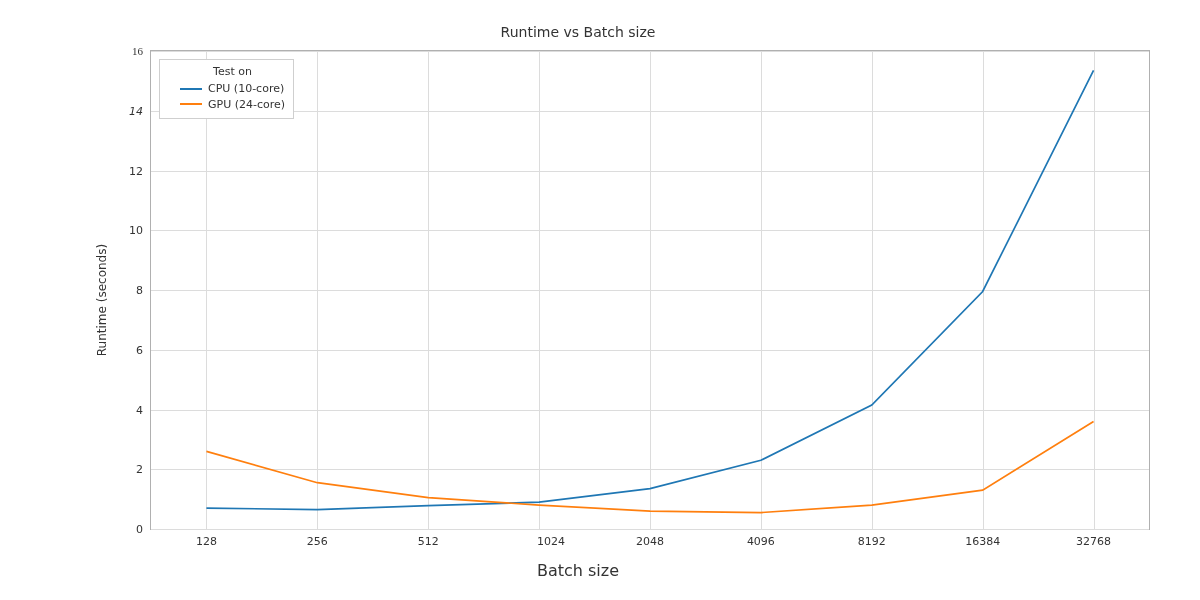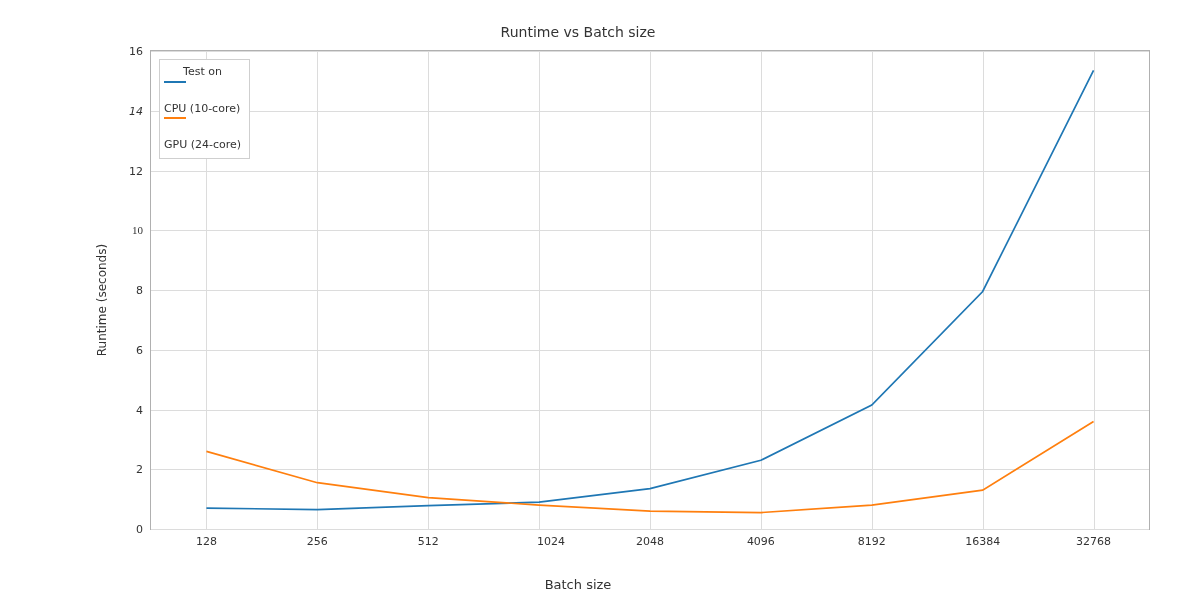--- a/index.html
+++ b/index.html
@@ -36,25 +36,25 @@
     align-items: center;
     justify-content: center;
   }
   .ylabel > span {
     transform: rotate(-90deg);
     white-space: nowrap;
     font-size: 12px;
   }
   .xlabel {
     position: absolute;
-    bottom: 8px;
+    bottom: 20px;
     left: 0;
     width: 100%;
     text-align: center;
-    font-size: 13px;
+    font-size: 16px;
   }
   .axes {
     position: absolute;
     left: 150px;   
     top: 50px;     
     width: 1000px; 
     height: 480px; 
     border: 1px solid #b0b0b0;
     box-sizing: border-box;
   }
@@ -77,32 +77,32 @@
     width: 100%;
     height: 100%;
     overflow: visible;
   }
   .legend {
     position: absolute;
     left: 8px;
     top: 8px;
     background: #ffffff;
     border: 1px solid #cfcfcf;
-    padding: 4px 8px 6px 4px;
+    padding: 4px 8px 6px 20px;
     font-size: 11px;
     line-height: 1.4;
   }
   .legend .legend-title {
     text-align: center;
     margin-bottom: 2px;
   }
   .legend-row {
     display: flex;
-    gap: 18px;
-    flex-direction: column;
+    align-items: center;
+    gap: 6px;
   }
   .legend-swatch {
     width: 22px;
     height: 0;
     border-top: 2px solid currentColor;
   }
 </style>
 </head>
 <body>
 
@@ -154,30 +154,30 @@
     <div class="gridline-h" style="top:75%;"></div>
     <div class="tick-y" style="top:75%;">4</div>
 
     <div class="gridline-h" style="top:62.5%;"></div>
     <div class="tick-y" style="top:62.5%;">6</div>
 
     <div class="gridline-h" style="top:50%;"></div>
     <div class="tick-y" style="top:50%;">8</div>
 
     <div class="gridline-h" style="top:37.5%;"></div>
-    <div class="tick-y" style="top:37.5%;font-family:Liberation Serif, serif;">10</div>
+    <div class="tick-y" style="top:37.5%;">10</div>
 
     <div class="gridline-h" style="top:25%;"></div>
     <div class="tick-y" style="top:25%;">12</div>
 
     <div class="gridline-h" style="top:12.5%;"></div>
     <div class="tick-y" style="top:12.5%;font-style:italic;">14</div>
 
     <div class="gridline-h" style="top:0%;"></div>
-    <div class="tick-y" style="top:0%;">16</div>
+    <div class="tick-y" style="top:0%;font-family:Liberation Serif, serif;">16</div>
 
     <svg class="lines" viewBox="0 0 1000 480" preserveAspectRatio="none">
       <polyline fill="none" stroke-width="1.7" points="55.56,459.00 166.67,460.50 277.78,456.60 388.89,453.00 500.00,439.50 611.11,411.00 722.22,355.50 833.33,241.50 944.44,19.50" stroke="#1f77b4"></polyline>
       <polyline fill="none" stroke-width="1.7" points="55.56,402.00 166.67,433.50 277.78,448.50 388.89,456.00 500.00,462.00 611.11,463.50 722.22,456.00 833.33,441.00 944.44,372.00" stroke="#ff7f0e"></polyline>
     </svg>
 
     <div class="legend">
       <div class="legend-title">Test on</div>
       <div class="legend-row">
         <span class="legend-swatch" style="color: rgb(31, 119, 180);"></span>

